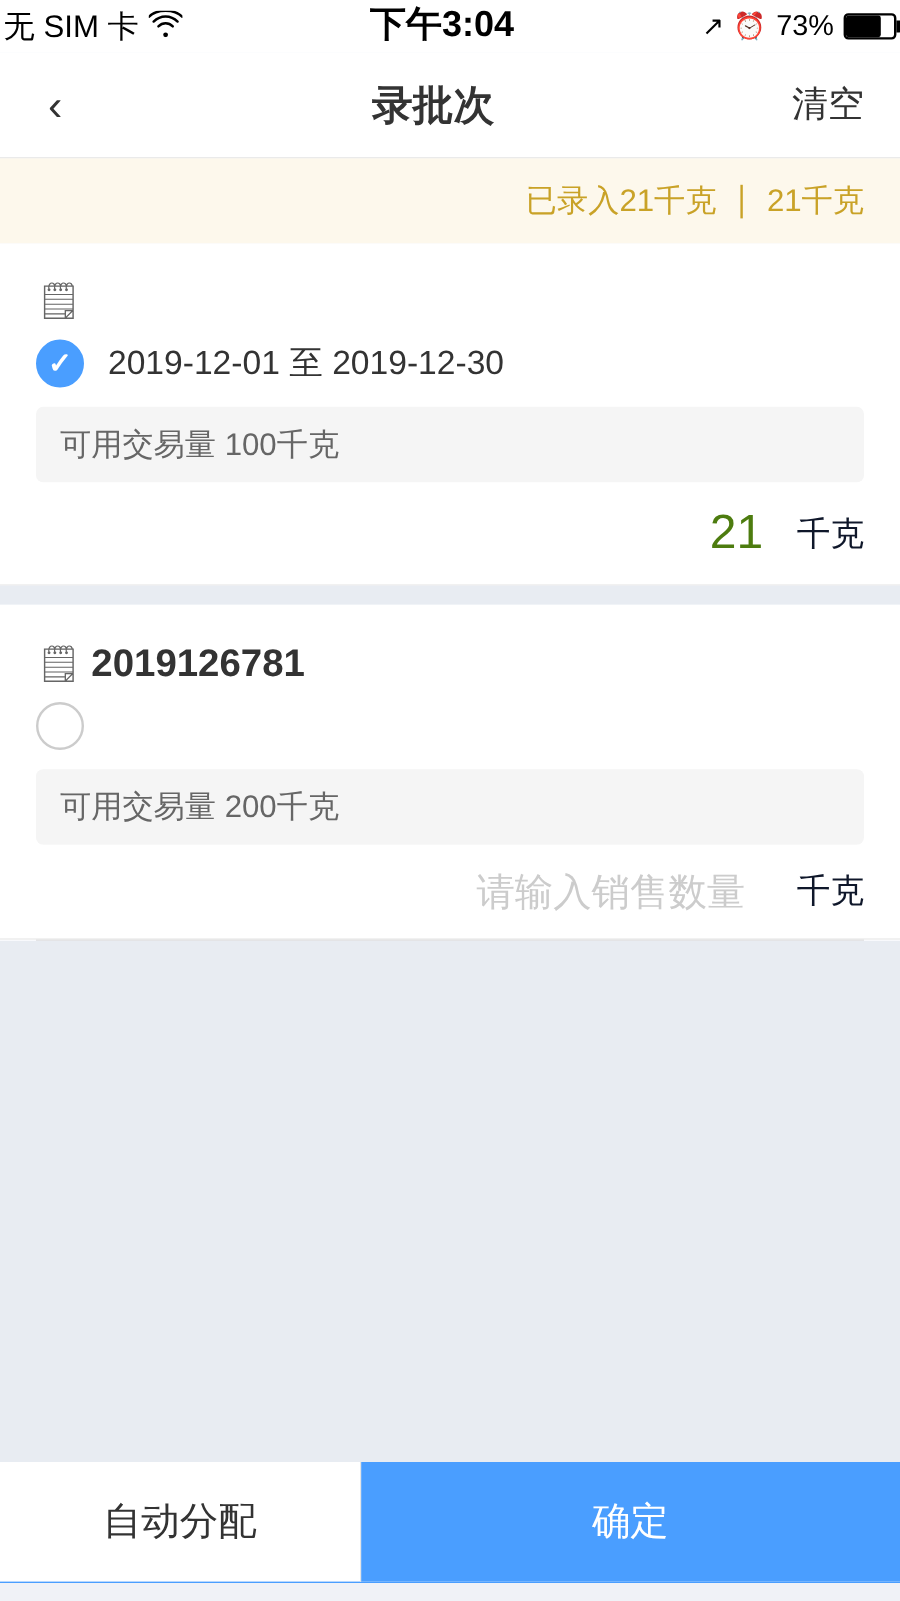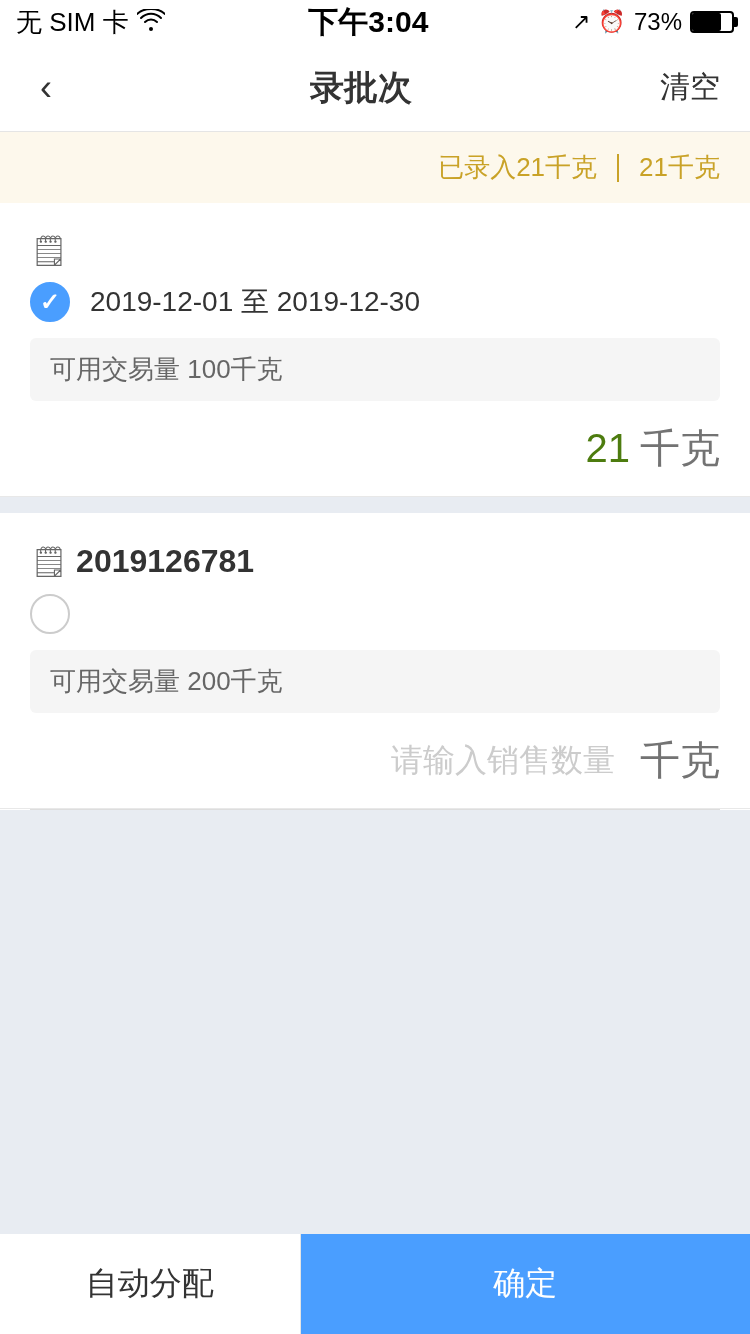--- a/index.html
+++ b/index.html
@@ -11,23 +11,22 @@
       background: #f0f2f7;
       overflow-x: hidden;
     }
 
     
     .status-bar {
       width: 750px;
       height: 44px;
       background: #fff;
       display: flex;
-      align-items: center;
       justify-content: space-between;
-      padding: 0 16px;
+      padding: 0 3px;
     }
     .status-left {
       display: flex;
       align-items: center;
       gap: 8px;
       font-size: 26px;
       font-weight: 500;
       color: #000;
     }
     .status-center {
@@ -198,22 +197,23 @@
       gap: 10px;
       background: #fff;
       border-bottom: 1px solid #e8e8e8;
     }
     .quantity-value {
       font-size: 40px;
       color: #4d7c0f;
       font-weight: 500;
     }
     .quantity-unit {
-      font-size: 40px;
-      color: #737373;
+      font-size: 28px;
+      color: #0f172a;
+      margin-left: 18px;
     }
     .quantity-input-row {
       display: flex;
       align-items: center;
       justify-content: flex-end;
       padding: 20px 30px;
       gap: 10px;
       background: #fff;
       border-bottom: 1px solid #e8e8e8;
     }
@@ -237,21 +237,21 @@
       flex: 1;
     }
 
     
     .bottom-bar {
       width: 750px;
       height: 100px;
       background: #fff;
       display: flex;
       position: fixed;
-      bottom: 0;
+      bottom: 16px;
       left: 0;
     }
     .bottom-auto {
       flex: 1;
       display: flex;
       align-items: center;
       justify-content: center;
       font-size: 32px;
       color: #333;
       cursor: pointer;

